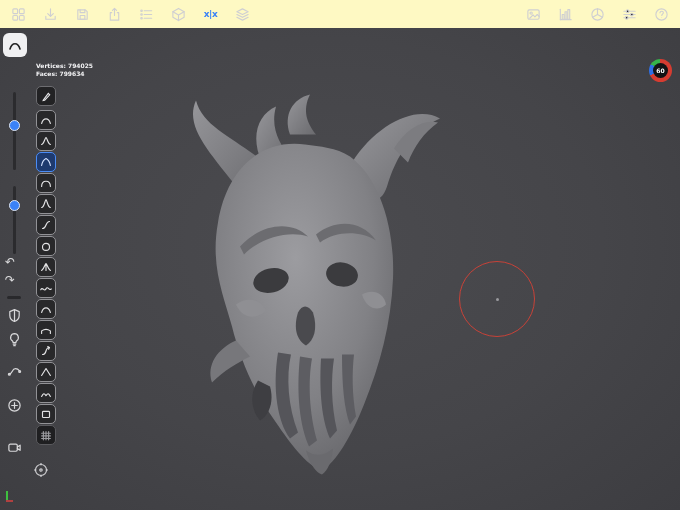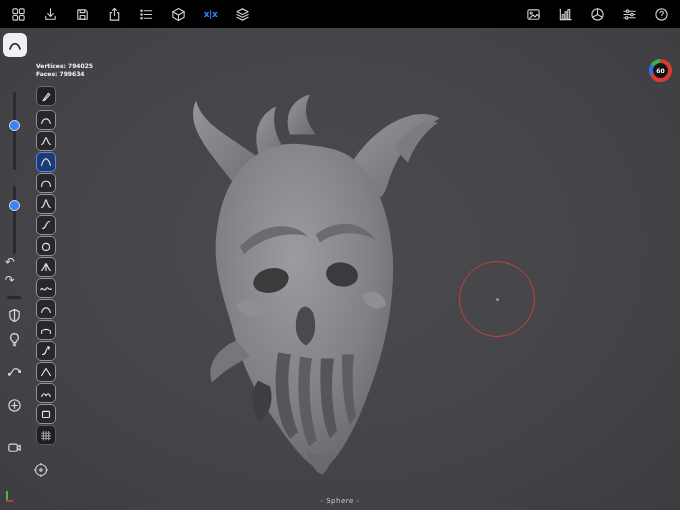--- a/index.html
+++ b/index.html
@@ -1,21 +1,21 @@
 <!DOCTYPE html>
 <html><head>
 <meta charset="utf-8">
 <style>
   *{box-sizing:border-box;margin:0;padding:0}
   html,body{background:#2a2a2c}
   .app{position:relative;width:680px;height:510px;background:#454549;overflow:hidden;
        font-family:"DejaVu Sans",sans-serif;-webkit-font-smoothing:antialiased}
 
   
-  .topbar{position:absolute;top:0;left:0;right:0;height:28px;background:#000000;
+  .topbar{position:absolute;top:0;left:0;right:0;height:28px;background:#fef9c3;
           display:flex;align-items:center;justify-content:space-between;padding:0 10px;z-index:30}
   .tb-group{display:flex;align-items:center;gap:15px}
   .tb-icon{width:17px;height:17px;display:flex;align-items:center;justify-content:center;cursor:pointer}
   .tb-icon svg{width:15px;height:15px;stroke:#cfcfd2;fill:none;stroke-width:1.2;stroke-linecap:round;stroke-linejoin:round}
   .tb-icon .txt{font-size:9px;font-weight:bold;color:#3a82f7;letter-spacing:-0.5px}
 
   
   .viewport{position:absolute;top:28px;left:0;right:0;bottom:0;
             background:radial-gradient(ellipse at 48% 45%, #4b4b4f 0%, #454549 55%, #3d3d41 100%)}
 
@@ -234,21 +234,20 @@
       <div class="inner">
           <span>60</span>
         </div>
     </div>
 
     <div class="axis">
       <div class="ay"></div>
       <div class="ax"></div>
     </div>
 
-    <div class="object-label">- Sphere -</div>
   </div>
 
   <div class="active-tool">
     <svg viewBox="0 0 16 16">
         <path d="M3 12 C5 5 11 5 13 12"></path>
       </svg>
   </div>
 
   <div class="vslider" style="top:92px;height:78px">
     <div class="slider-dot" style="top:28px"></div>

